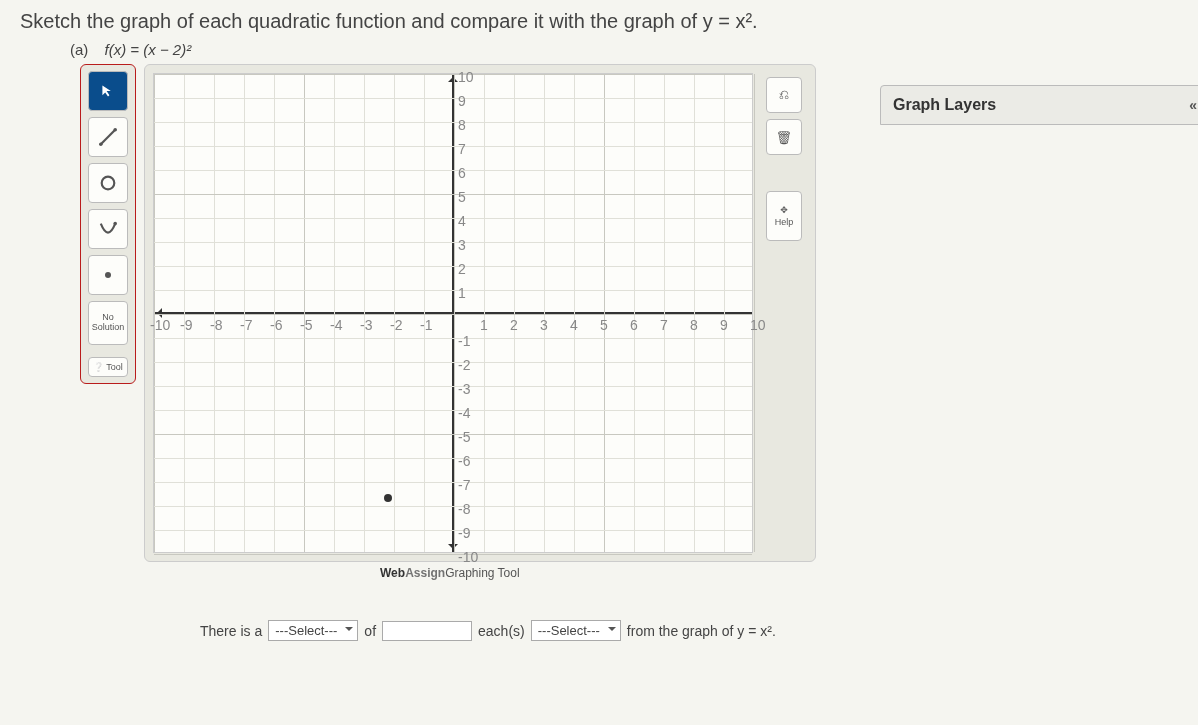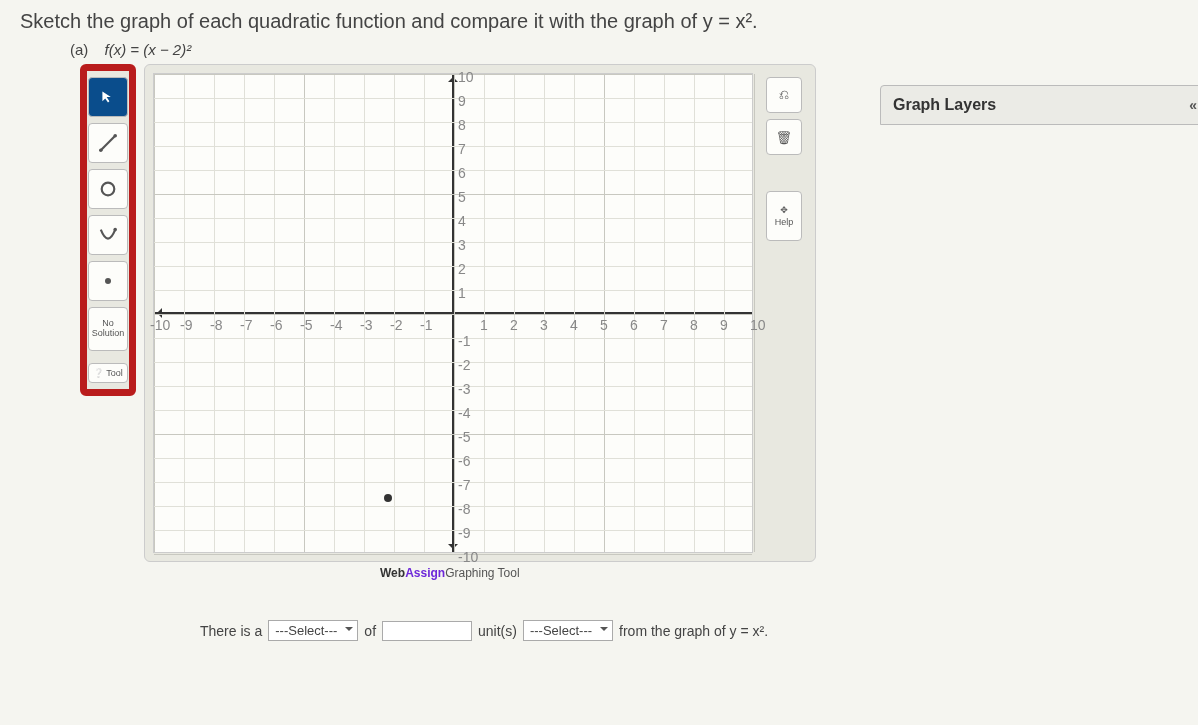--- a/index.html
+++ b/index.html
@@ -2,21 +2,21 @@
 <html><head>
 <meta charset="utf-8">
 <style>
 *{box-sizing:border-box;margin:0;padding:0}
 body{font-family:Arial,Helvetica,sans-serif;background:#f5f5f0;color:#333;width:1198px;height:725px;overflow:hidden;padding:10px 20px}
 .question{font-size:20px;color:#444;margin-bottom:8px}
 .part{font-size:15px;color:#444;margin-left:50px;margin-bottom:6px}
 .part .pn{margin-right:12px}
 .fx{font-style:italic}
 .tool-area{display:flex;align-items:flex-start;gap:8px;margin-left:60px;margin-top:4px}
-.left-tools{background:#e8e8e0;border:7px solid #b91c1c;border-radius:6px;padding:6px;display:flex;flex-direction:column;gap:6px;width:56px;align-items:center}
+.left-tools{background:#e8e8e0;border:1px solid #b91c1c;border-radius:6px;padding:6px;display:flex;flex-direction:column;gap:6px;width:56px;align-items:center}
 .tool-btn{width:40px;height:40px;background:#fdfdfa;border:1px solid #bbb;border-radius:4px;display:flex;align-items:center;justify-content:center;cursor:pointer;font-size:16px;color:#555}
 .tool-btn.active{background:#0a4d8c;color:#fff}
 .tool-btn.nosol{font-size:9px;line-height:1.1;text-align:center;flex-direction:column;height:44px;cursor:pointer}
 .help-btn{width:40px;height:20px;background:#fdfdfa;border:1px solid #bbb;border-radius:4px;font-size:9px;display:flex;align-items:center;justify-content:center;cursor:pointer;margin-top:auto;color:#555;gap:2px}
 .canvas-wrap{background:#e8e8e0;border:1px solid #ccc;border-radius:6px;padding:8px;display:flex;gap:8px}
 .graph{background:#fdfdfa;border:1px solid #ccc;width:600px;height:480px;position:relative}
 .gl{position:absolute;background:#e0e0d8}
 .gl.h{height:1px;left:0;right:0}
 .gl.v{width:1px;top:0;bottom:0}
 .gl.major{background:#c8c8c0}
@@ -26,21 +26,21 @@
 .arrow{position:absolute;width:0;height:0;border:5px solid transparent}
 .arrow.up{border-bottom-color:#333;left:calc(50% - 5px);top:-2px}
 .arrow.dn{border-top-color:#333;left:calc(50% - 5px);bottom:-2px}
 .arrow.lf{border-right-color:#333;top:calc(50% - 5px);left:-2px}
 .tick-lbl{position:absolute;font-size:14px;color:#888}
 .right-tools{background:#e8e8e0;display:flex;flex-direction:column;gap:6px;width:46px;align-items:center;padding:4px}
 .rt{width:36px;height:36px;background:#fdfdfa;border:1px solid #bbb;border-radius:4px;display:flex;align-items:center;justify-content:center;font-size:13px;color:#555;cursor:pointer}
 .rt.fill{flex-direction:column;font-size:9px;height:50px;gap:2px;margin-top:30px}
 .footer-tool{font-size:12px;color:#555;margin-left:360px;margin-top:4px}
 .footer-tool .wa{color:#333;font-weight:bold}
-.footer-tool .assign{color:#6d28d9;font-weight:bold}
+.footer-tool .assign{color:#737373;font-weight:bold}
 .layers-panel{position:absolute;left:880px;top:85px;width:330px}
 .layers-head{background:#ebebe6;border:1px solid #bbb;border-radius:4px 4px 0 0;padding:10px 12px;font-weight:bold;color:#333;display:flex;justify-content:space-between;align-items:center}
 .collapse-icon{font-size:14px;color:#555;cursor:pointer}
 .layers-body{background:#ebebe6;border:1px solid #bbb;border-top:none;border-radius:0 0 4px 4px;padding:10px 12px;font-size:13px;color:#555;line-height:1.4}
 .answer-row{margin-left:180px;margin-top:40px;font-size:14px;color:#444;display:flex;align-items:center;gap:6px;flex-wrap:wrap}
 .sel{border:1px solid #aaa;background:#fff;padding:2px 20px 2px 6px;font-size:13px;position:relative;min-width:90px;display:inline-flex;align-items:center}
 .sel::after{content:"";position:absolute;right:4px;top:50%;transform:translateY(-50%);border:4px solid transparent;border-top-color:#555}
 .txt-in{border:1px solid #aaa;background:#fff;padding:2px 6px;font-size:13px;min-width:90px;height:20px}
 .dot{width:8px;height:8px;background:#333;border-radius:50%;position:absolute;left:230px;top:420px}
 </style>
@@ -209,16 +209,16 @@
     <span>Graph Layers</span>
     <span class="collapse-icon">«</span>
   </div>
 </div>
 
 <div class="answer-row">
   <span>There is a</span>
   <span class="sel">---Select---</span>
   <span>of</span>
   <span class="txt-in"></span>
-  <span>unit(s)</span>
+  <span>each(s)</span>
   <span class="sel">---Select---</span>
   <span>from the graph of y = x².</span>
 </div>
 
 </body></html>

